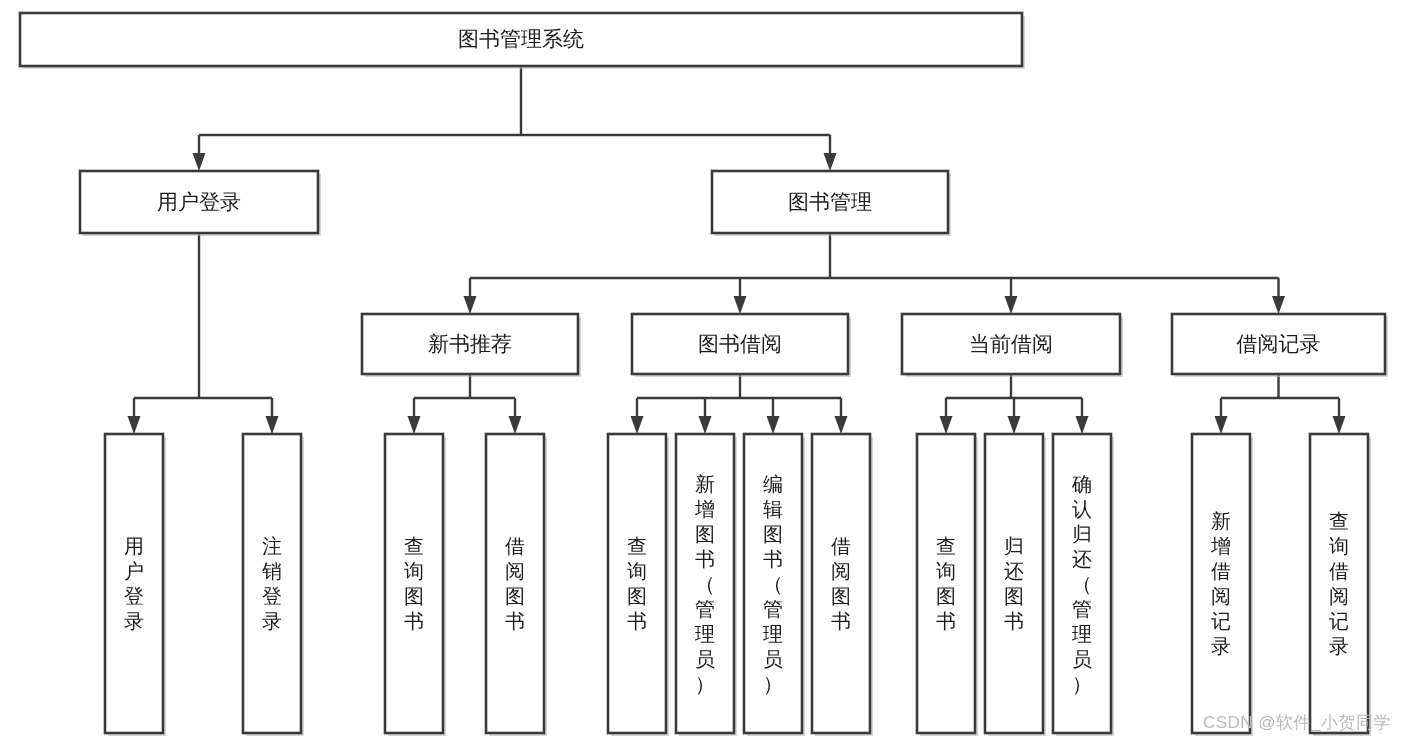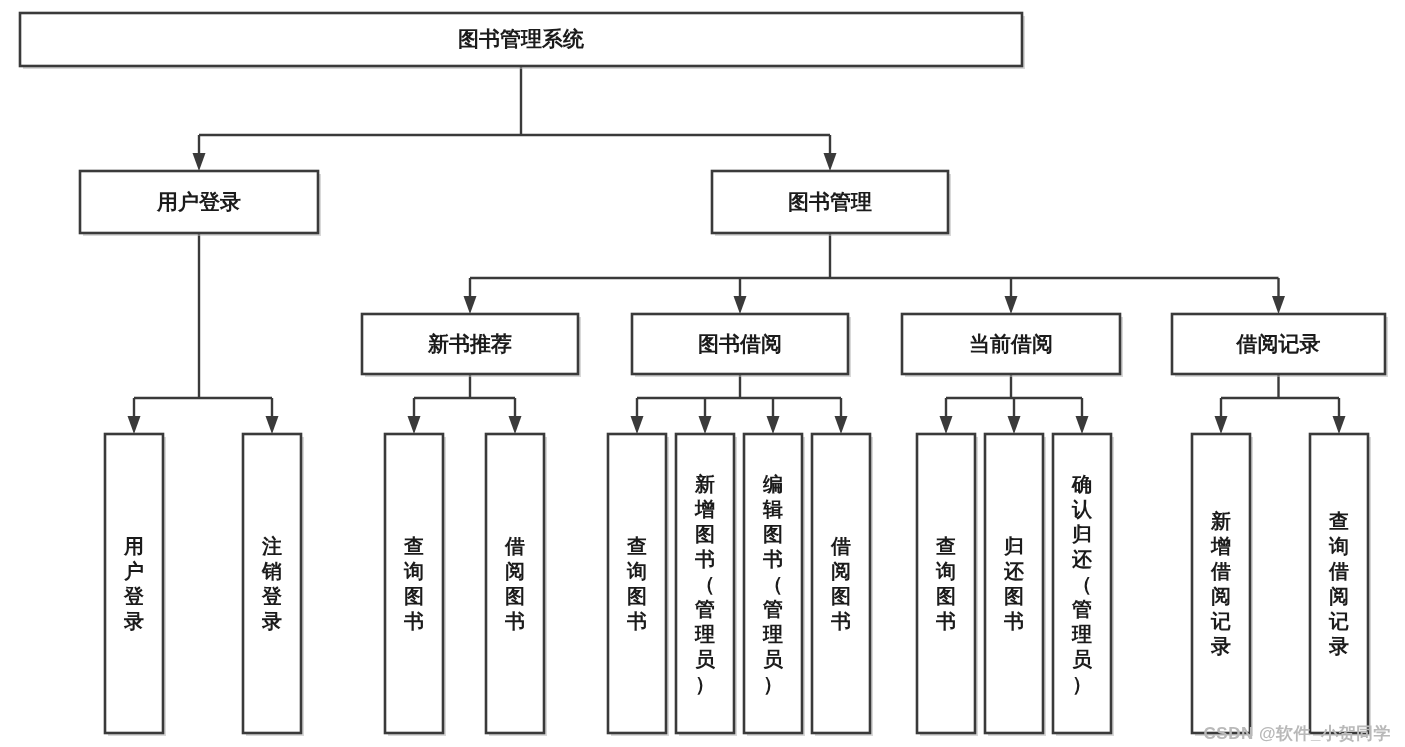--- a/index.html
+++ b/index.html
@@ -11,21 +11,20 @@
     width: 1405px;
     height: 747px;
     font-family: "Liberation Sans", "DejaVu Sans", sans-serif;
     overflow: hidden;
     position: relative;
   }
   #diagram-root {
     position: relative;
     width: 1405px;
     height: 747px;
-    font-weight: bold;
   }
   svg.diagram {
     position: absolute;
     top: 0;
     left: 0;
     width: 1405px;
     height: 747px;
   }
   .node-box {
     fill: #ffffff;
@@ -55,21 +54,21 @@
   }
   .node-label-v {
     font-family: "Liberation Sans", "DejaVu Sans", sans-serif;
     font-size: 20px;
     fill: #1b1b1b;
     text-anchor: middle;
   }
   .watermark {
     position: absolute;
     right: 14px;
-    bottom: 2px;
+    bottom: 13px;
     font-family: "Liberation Sans", "DejaVu Sans", sans-serif;
     font-size: 17px;
     color: #b9b9b9;
     white-space: nowrap;
     letter-spacing: 0.5px;
   }
 </style>
 </head>
 <body>
 

